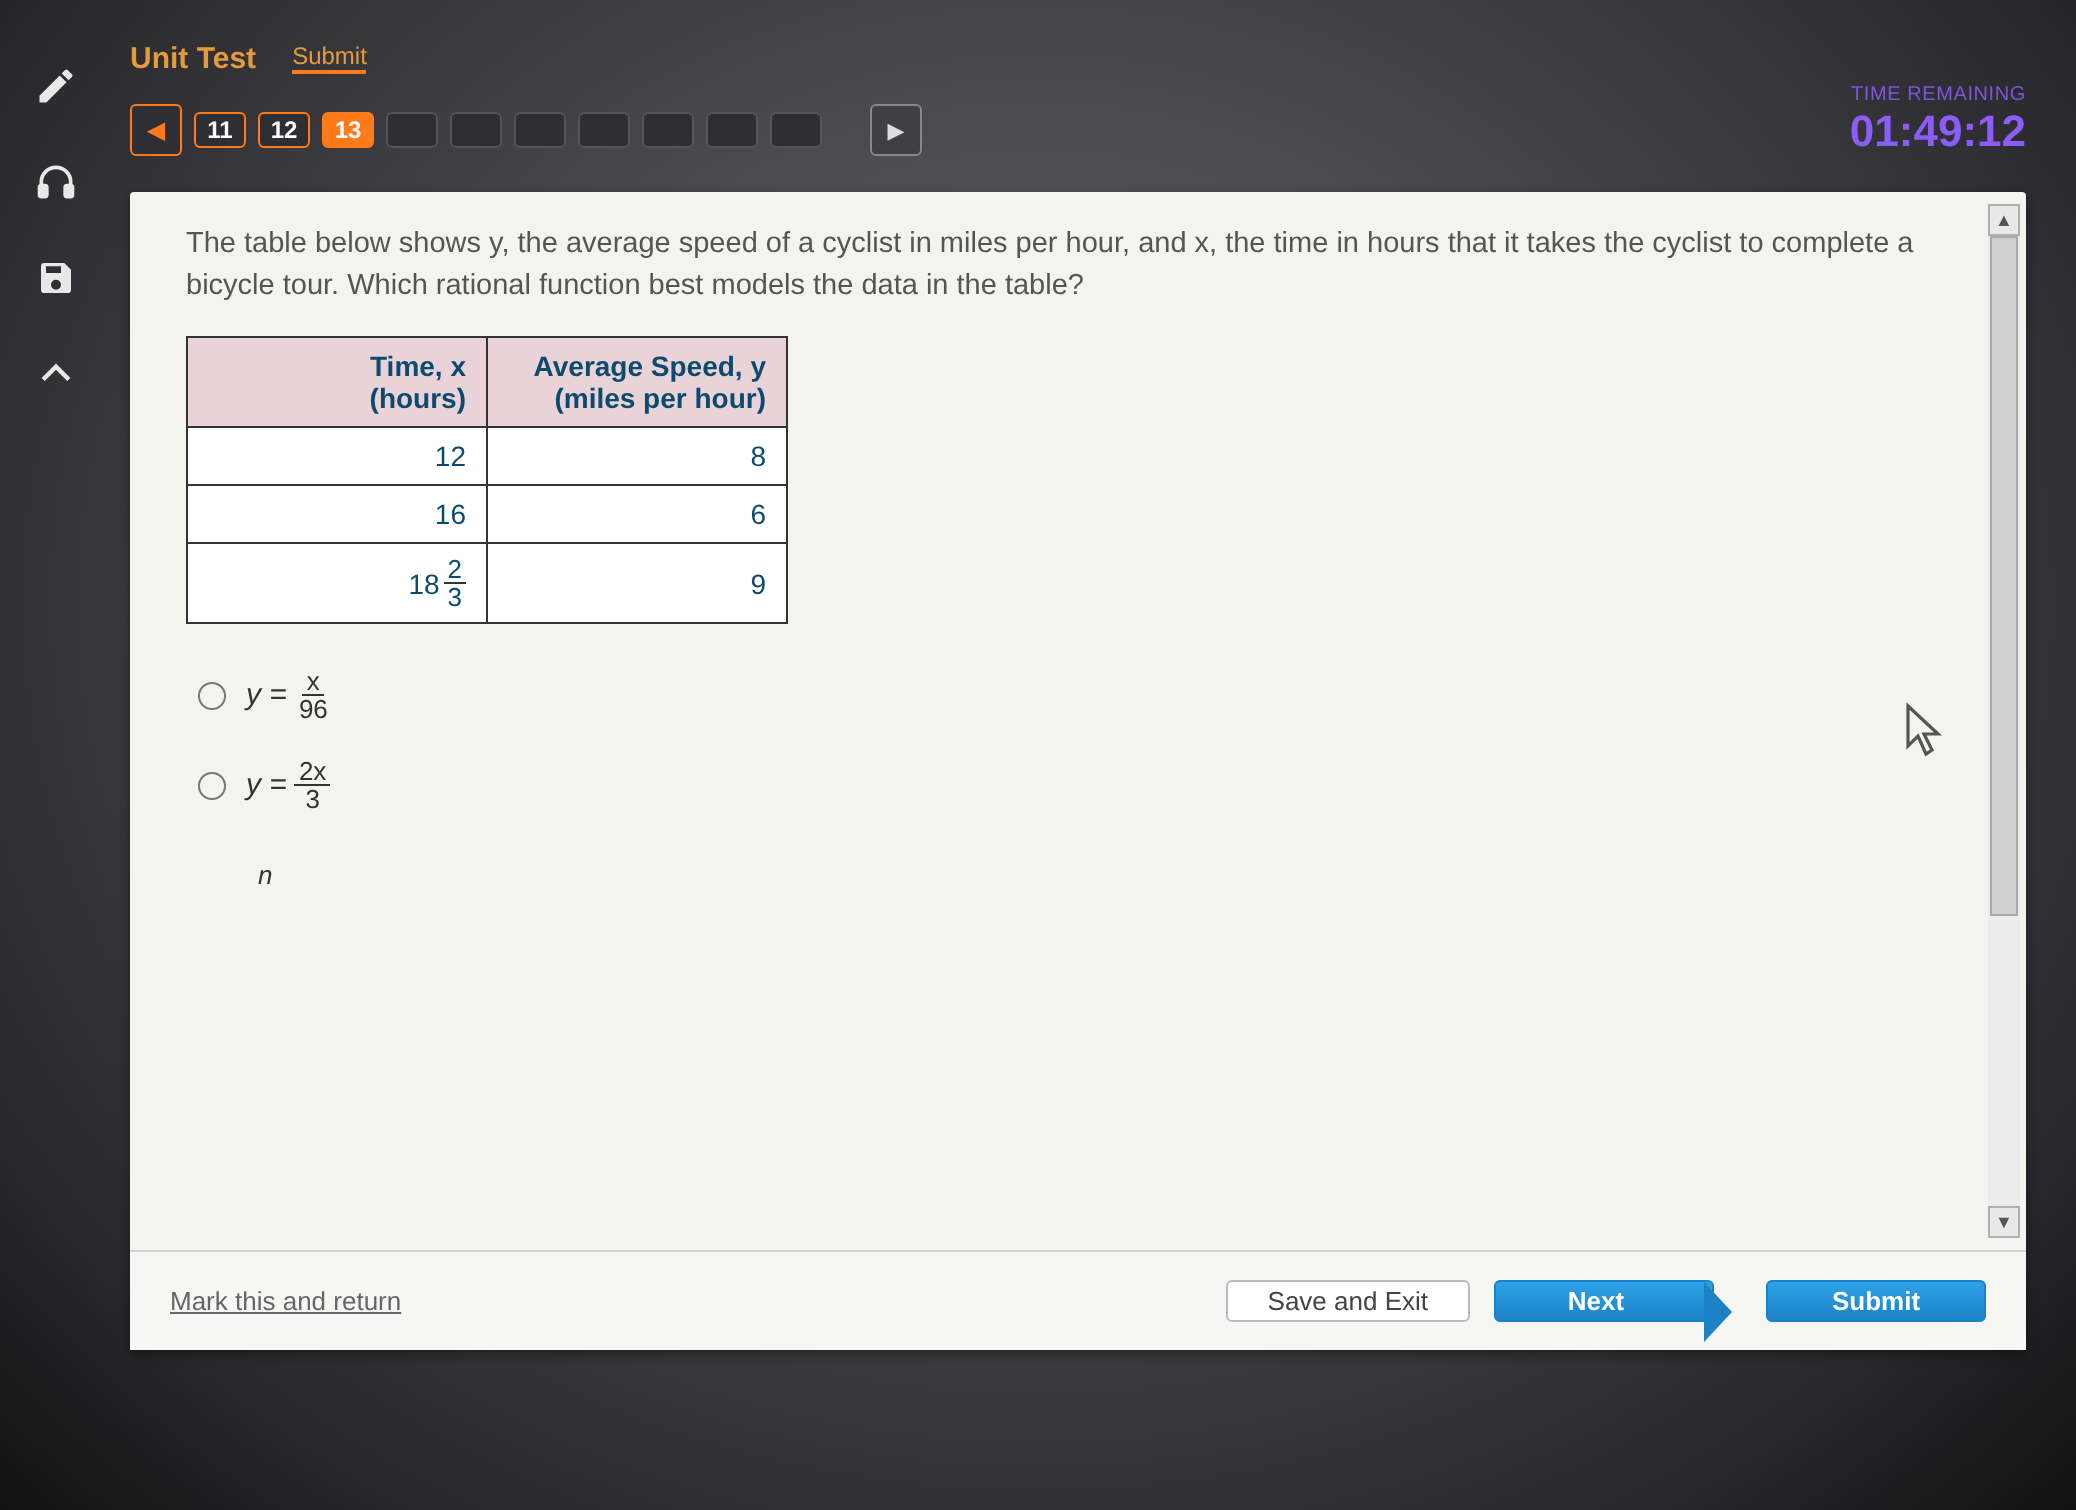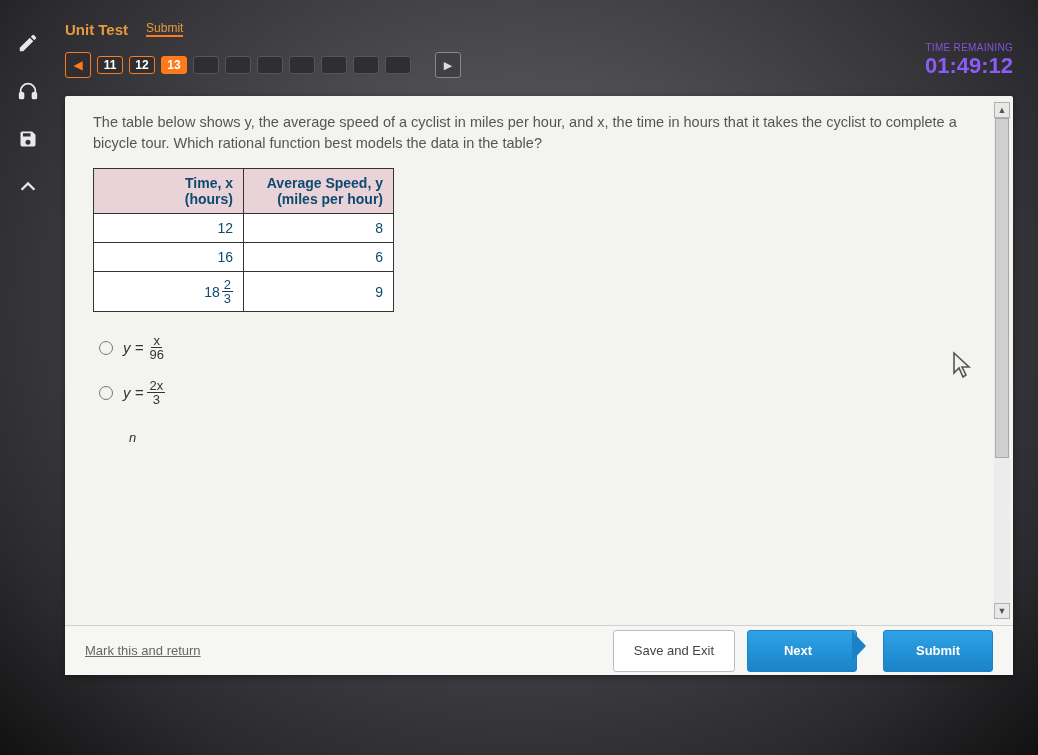--- a/index.html
+++ b/index.html
@@ -128,21 +128,21 @@
   height:50px;
   border-top:1px solid #d0d0d0;
   display:flex;align-items:center;
   padding:0 20px;
   gap:12px;
   background:#f6f6f4;
 }
 .mark-return{color:#666;font-size:13px;text-decoration:underline;cursor:pointer;text-align:center;}
 .flex1{flex:1;}
 .btn{
-  height:42px;padding:0 20px;border-radius:3px;font-size:13px;cursor:pointer;
+  height:21px;padding:0 20px;border-radius:3px;font-size:13px;cursor:pointer;
   display:flex;align-items:center;justify-content:center;border:1px solid #bbb;
 }
 .btn-save{background:#fff;color:#444;}
 .btn-next{
   background:linear-gradient(#2ea3e6,#1b82c8);color:#fff;border-color:#1b82c8;
   position:relative;padding-right:28px;font-weight:bold;min-width:110px;
 }
 .btn-next::after{
   content:"";position:absolute;right:-10px;top:0;bottom:0;width:0;height:0;
   border-top:15px solid transparent;border-bottom:15px solid transparent;border-left:14px solid #1b82c8;

